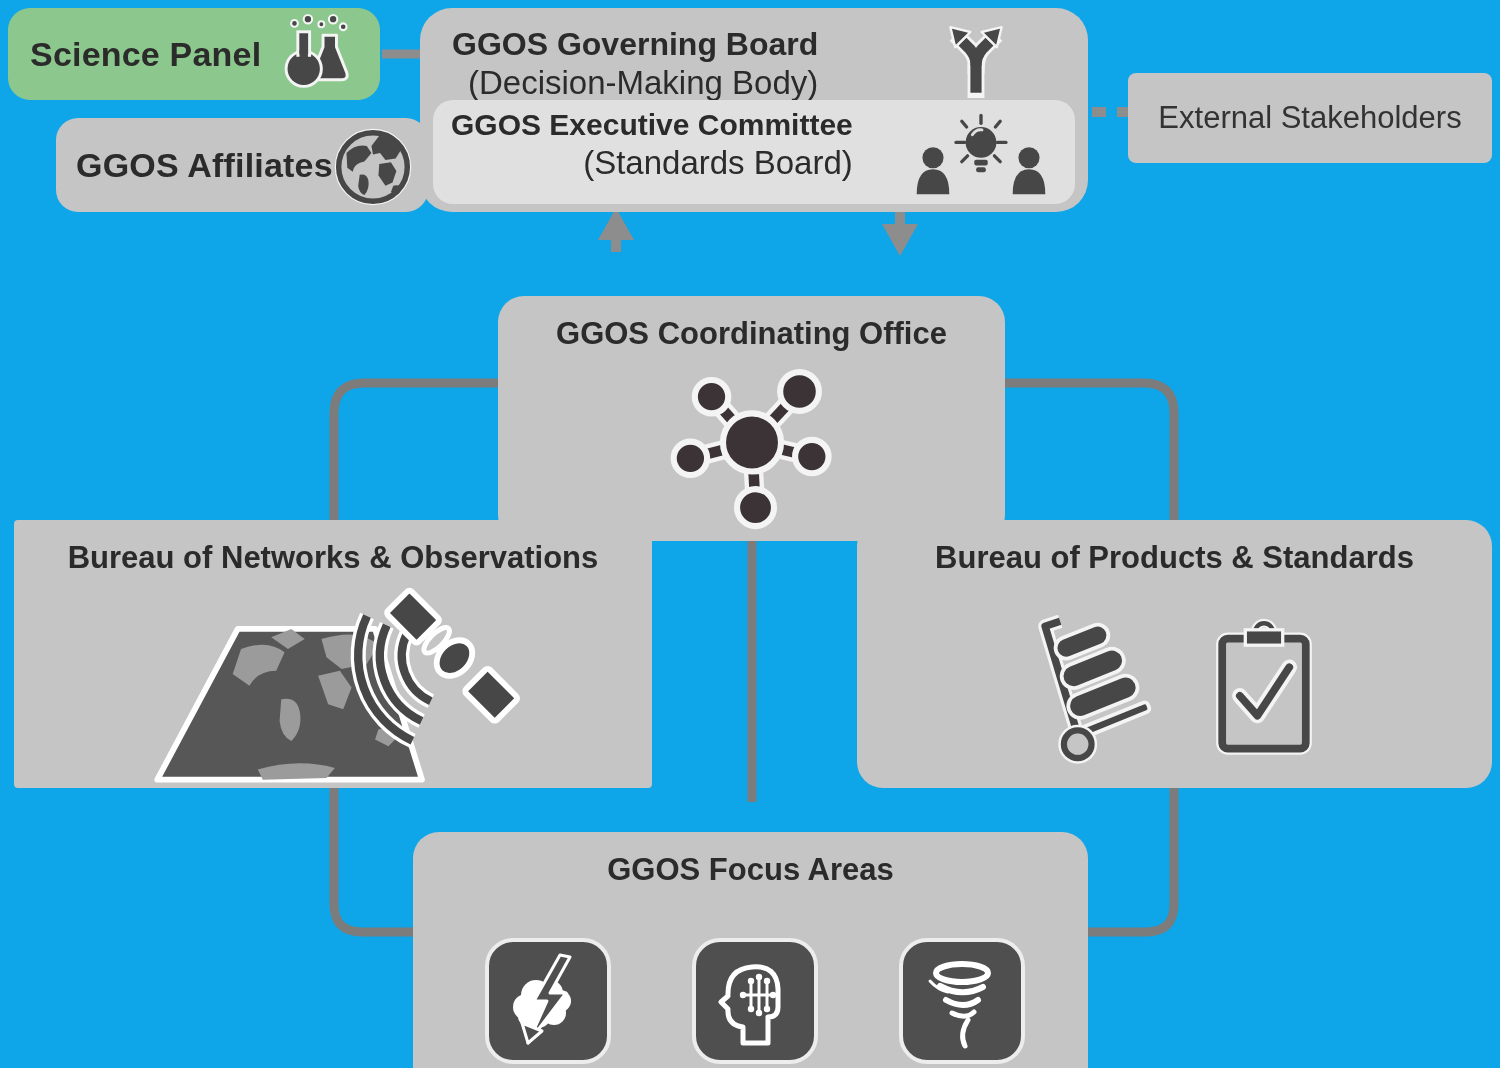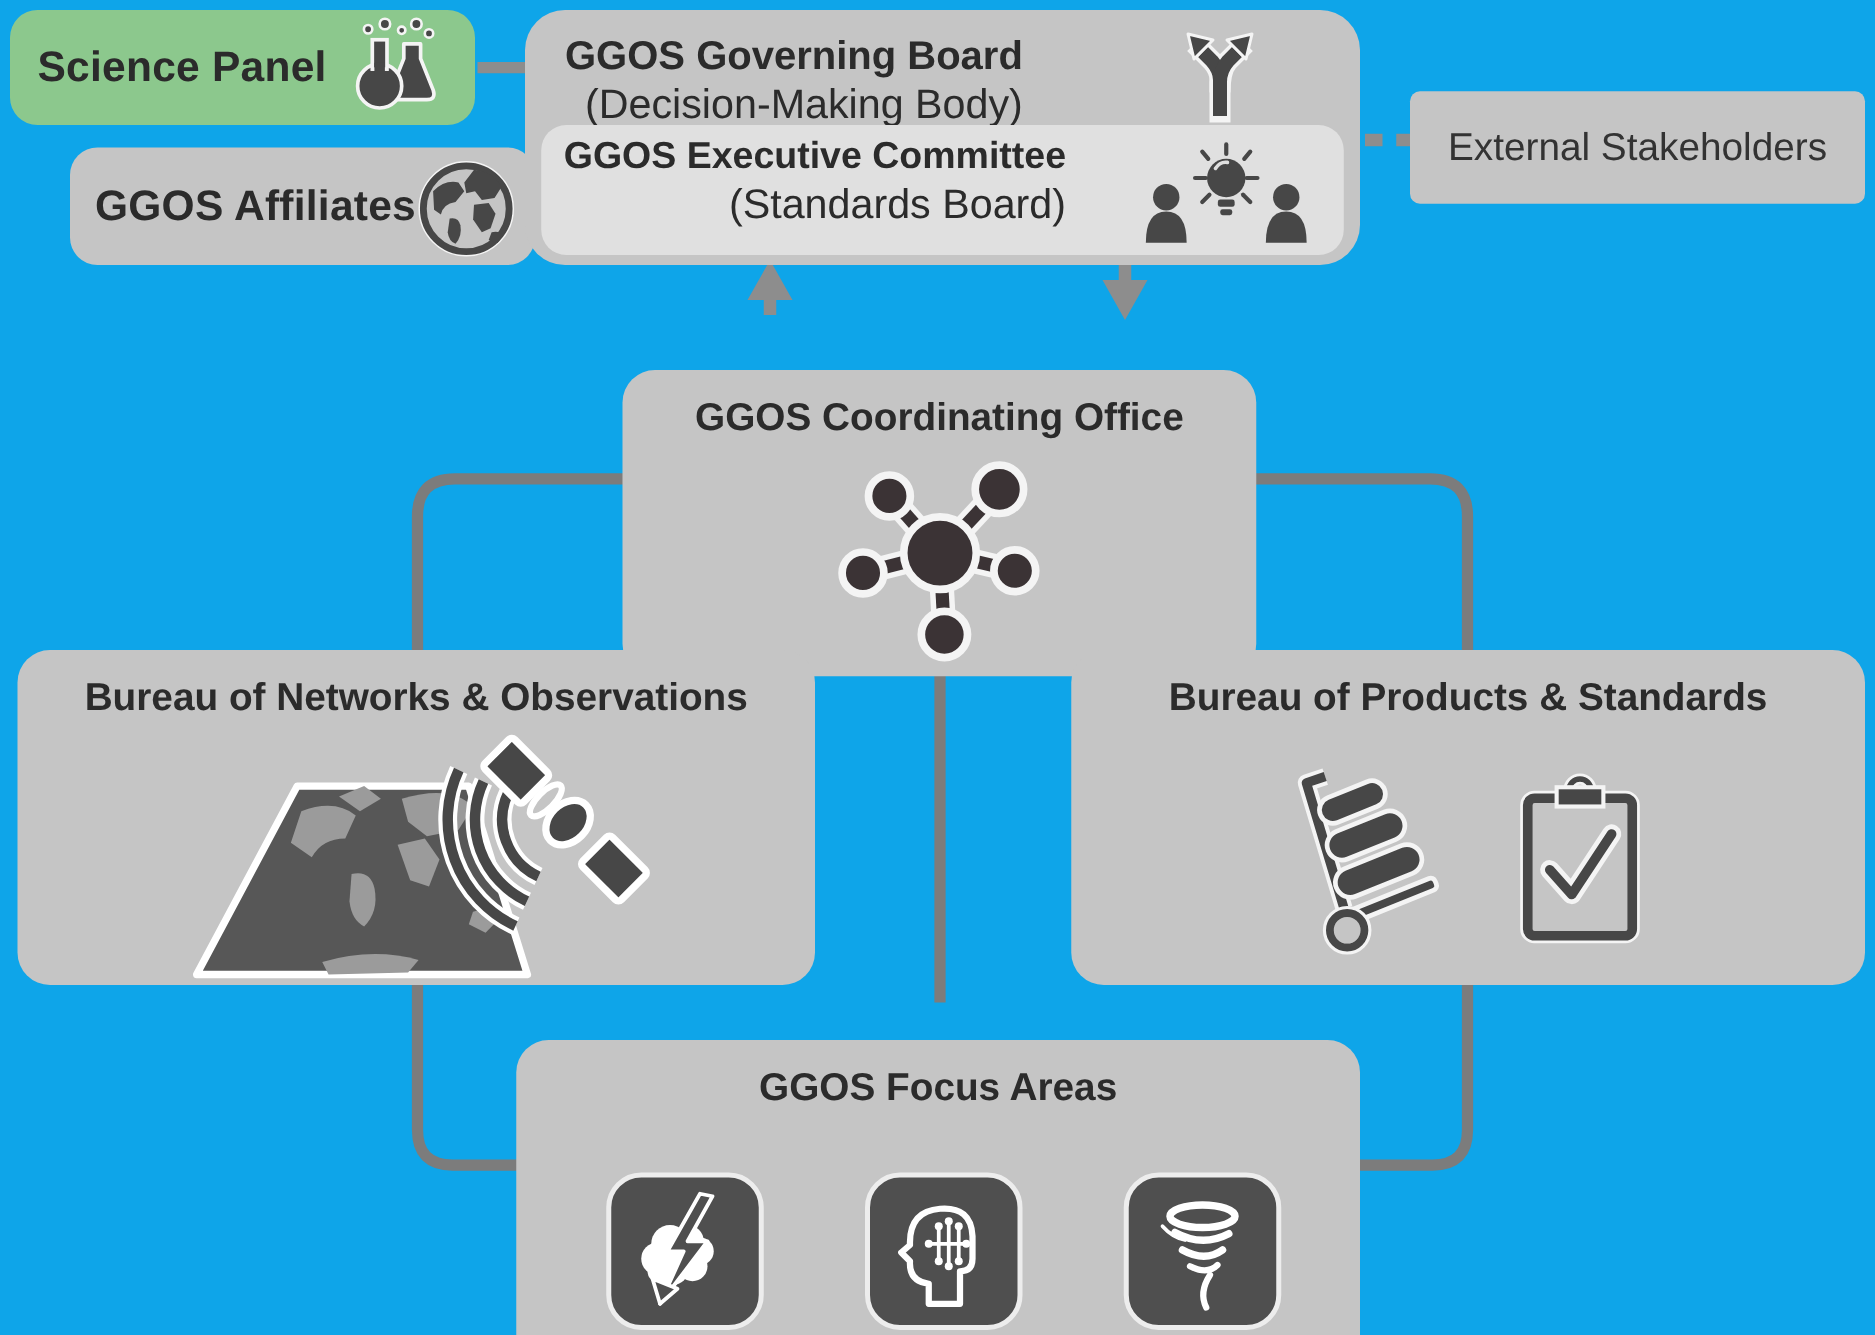--- a/index.html
+++ b/index.html
@@ -137,21 +137,21 @@
       </g>
       <circle cx="50" cy="48" r="16.5" fill="var(--hub)" stroke="var(--white)" stroke-width="3.5"></circle>
       <circle cx="27" cy="22" r="9.5" fill="var(--hub)" stroke="var(--white)" stroke-width="3.5"></circle>
       <circle cx="77" cy="19" r="11" fill="var(--hub)" stroke="var(--white)" stroke-width="3.5"></circle>
       <circle cx="15" cy="57" r="9.5" fill="var(--hub)" stroke="var(--white)" stroke-width="3.5"></circle>
       <circle cx="84" cy="56" r="9.5" fill="var(--hub)" stroke="var(--white)" stroke-width="3.5"></circle>
       <circle cx="52" cy="85" r="10.5" fill="var(--hub)" stroke="var(--white)" stroke-width="3.5"></circle>
     </svg>
   </div>
 
-  <div class="node" style="left:14px;top:520px;width:638px;height:268px;border-radius:26px;">
+  <div class="node" style="left:14px;top:520px;width:638px;height:268px;border-radius:4px;">
     <div class="title-c">Bureau of Networks &amp; Observations</div>
     <svg class="icon" style="left:50%;top:62px;transform:translateX(-52%);" width="410" height="206" viewBox="0 0 240 123">
       <path d="M68 28 L150 28 L178 118 L20 118 Z" fill="var(--map)" stroke="#ffffff" stroke-width="3.5" stroke-linejoin="round"></path>
       <g fill="var(--land)">
         <path d="M88 33 l12 -5 8 6 -10 6 Z"></path>
         <path d="M70 40 q16 -6 26 2 l-5 11 q-11 0 -16 9 l-10 -7 Z"></path>
         <path d="M94 70 q9 -2 11 7 q2 11 -5 18 q-6 -3 -7 -12 Z"></path>
         <path d="M118 34 q24 -7 34 4 l-7 11 -15 3 -9 -7 Z"></path>
         <path d="M116 56 l13 -3 7 10 -5 13 -9 -3 Z"></path>
         <path d="M152 88 q9 -3 12 4 l-6 6 -8 -4 Z"></path>

